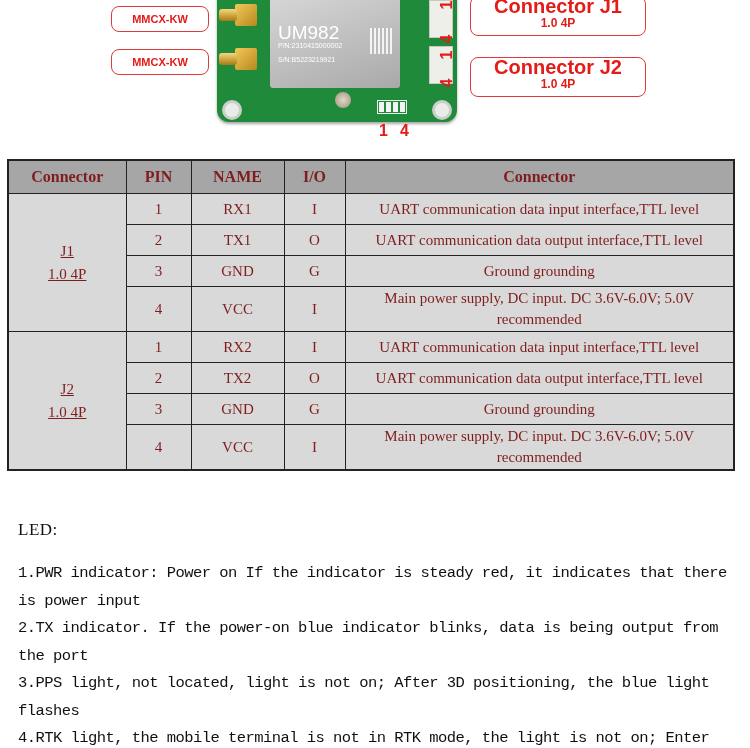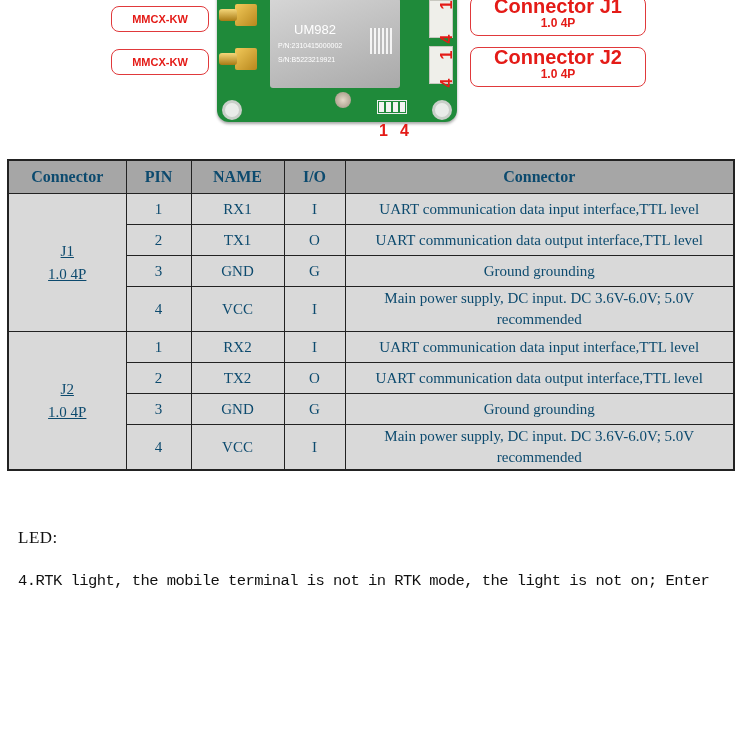--- a/index.html
+++ b/index.html
@@ -20,53 +20,53 @@
     position: absolute; left: 217px; top: -18px; width: 240px; height: 140px;
     background: #1f8a3a; border-radius: 0 0 12px 12px;
     box-shadow: 0 2px 3px rgba(0,0,0,0.35);
   }
   .hole { position: absolute; width: 14px; height: 14px; border-radius: 50%; background: #e9ece9; border: 3px solid #c9cfc9; }
   .module {
     position: absolute; left: 53px; top: 16px; width: 130px; height: 90px;
     background: linear-gradient(160deg, #d6d6d6, #a9a9a9); border-radius: 3px;
     color: #fff; font-family: "Liberation Sans", sans-serif;
   }
-  .module .m1 { position: absolute; left: 8px; top: 24px; font-size: 13px; margin-left: 16px; }
+  .module .m1 { position: absolute; left: 8px; top: 24px; font-size: 19px; }
   .module .m2 { position: absolute; left: 8px; top: 44px; font-size: 7px; }
   .module .m3 { position: absolute; left: 8px; top: 58px; font-size: 7px; }
   .qr {
     position: absolute; right: 8px; top: 30px; width: 22px; height: 26px;
     background: repeating-linear-gradient(90deg,#fff 0 2px,#bbb 2px 4px), #fff; opacity: .85;
   }
   .mmcx-conn { position: absolute; width: 22px; height: 22px; background: linear-gradient(135deg,#f2c95a,#b8871d); border-radius: 2px; }
   .mmcx-conn::before { content: ""; position: absolute; left: -16px; top: 5px; width: 18px; height: 12px; background: linear-gradient(180deg,#f5d77a,#a97a14); border-radius: 3px; }
   .jst { position: absolute; left: 212px; width: 22px; height: 36px; background: #efefea; border: 1px solid #c8c8c0; }
   .pins { position: absolute; left: 160px; top: 118px; width: 26px; height: 10px; border: 1px solid #eee; display: flex; gap: 2px; padding: 1px; }
   .pins span { flex: 1; background: #f3f3f3; }
   .buzzer { position: absolute; left: 118px; top: 110px; width: 16px; height: 16px; border-radius: 50%; background: radial-gradient(#e4d9c8,#9c8f7c); }
   .pinnum { position: absolute; color: #e41b17; font-family: "Liberation Sans", sans-serif; font-weight: bold; font-size: 16px; }
   .pinnum.rot { transform: rotate(-90deg); }
 
   
   table.pins-table {
     position: absolute; left: 7px; top: 159px; width: 728px;
-    border-collapse: collapse; background: #d9d9d9; color: #0c4a6e;
+    border-collapse: collapse; background: #d9d9d9; color: #7f1d1d;
     font-family: "Liberation Serif", serif; font-size: 15px;
     border: 2px solid #222;
   }
   table.pins-table th, table.pins-table td { border: 1.5px solid #222; text-align: center; padding: 0 4px; }
   table.pins-table th { background: #a6a6a6; height: 32px; font-weight: bold; font-size: 16px; }
   table.pins-table td { height: 30px; }
   table.pins-table td.tall { height: 44px; line-height: 21px; }
   table.pins-table td.conn { line-height: 23px; text-decoration: underline; }
   col.c1 { width: 118px; } col.c2 { width: 65px; } col.c3 { width: 93px; } col.c4 { width: 61px; }
 
   
   .led { position: absolute; left: 18px; top: 520px; width: 720px; font-family: "Liberation Mono", monospace; color: #111; }
-  .led-title { font-size: 17px; font-family: "Liberation Serif", serif; margin: 8px 0 20px 0; letter-spacing: 0.5px; }
+  .led-title { font-size: 17px; font-family: "Liberation Serif", serif; margin: 0 0 20px 0; letter-spacing: 0.5px; }
   .led-item { font-size: 15.5px; line-height: 27.5px; margin: 0; letter-spacing: -0.55px; }
 </style>
 </head>
 <body>
 
 <div class="photo">
   <div class="callout mmcx" style="left:111px;top:6px;">MMCX-KW</div>
   <div class="callout mmcx" style="left:111px;top:49px;">MMCX-KW</div>
 
   <div class="board">
@@ -95,21 +95,21 @@
   <span class="pinnum rot" style="left:443px;top:30px;">4</span>
   <span class="pinnum rot" style="left:443px;top:46px;">1</span>
   <span class="pinnum rot" style="left:443px;top:74px;">4</span>
   <span class="pinnum" style="left:379px;top:122px;">1</span>
   <span class="pinnum" style="left:400px;top:122px;">4</span>
 
   <div class="callout conn" style="left:470px;top:-4px;">
     <span class="t1">Connector J1</span>
     <span class="t2">1.0 4P</span>
   </div>
-  <div class="callout conn" style="left:470px;top:47px;">
+  <div class="callout conn" style="left:470px;top:57px;">
     <span class="t1">Connector J2</span>
     <span class="t2">1.0 4P</span>
   </div>
 </div>
 
 <table class="pins-table">
   <colgroup>
       <col class="c1">
       <col class="c2">
       <col class="c3">
@@ -182,14 +182,17 @@
       <td class="tall">4</td>
       <td class="tall">VCC</td>
       <td class="tall">I</td>
       <td class="tall">Main power supply, DC input. DC 3.6V-6.0V; 5.0V recommended</td>
     </tr>
   </tbody>
 </table>
 
 <div class="led">
   <p class="led-title">LED:</p>
+  <p class="led-item">1.PWR indicator: Power on If the indicator is steady red, it indicates that there is power input</p>
+  <p class="led-item">2.TX indicator. If the power-on blue indicator blinks, data is being output from the port</p>
+  <p class="led-item">3.PPS light, not located, light is not on; After 3D positioning, the blue light flashes</p>
   <p class="led-item">4.RTK light, the mobile terminal is not in RTK mode, the light is not on; Enter</p>
 </div>
 
 </body></html>

